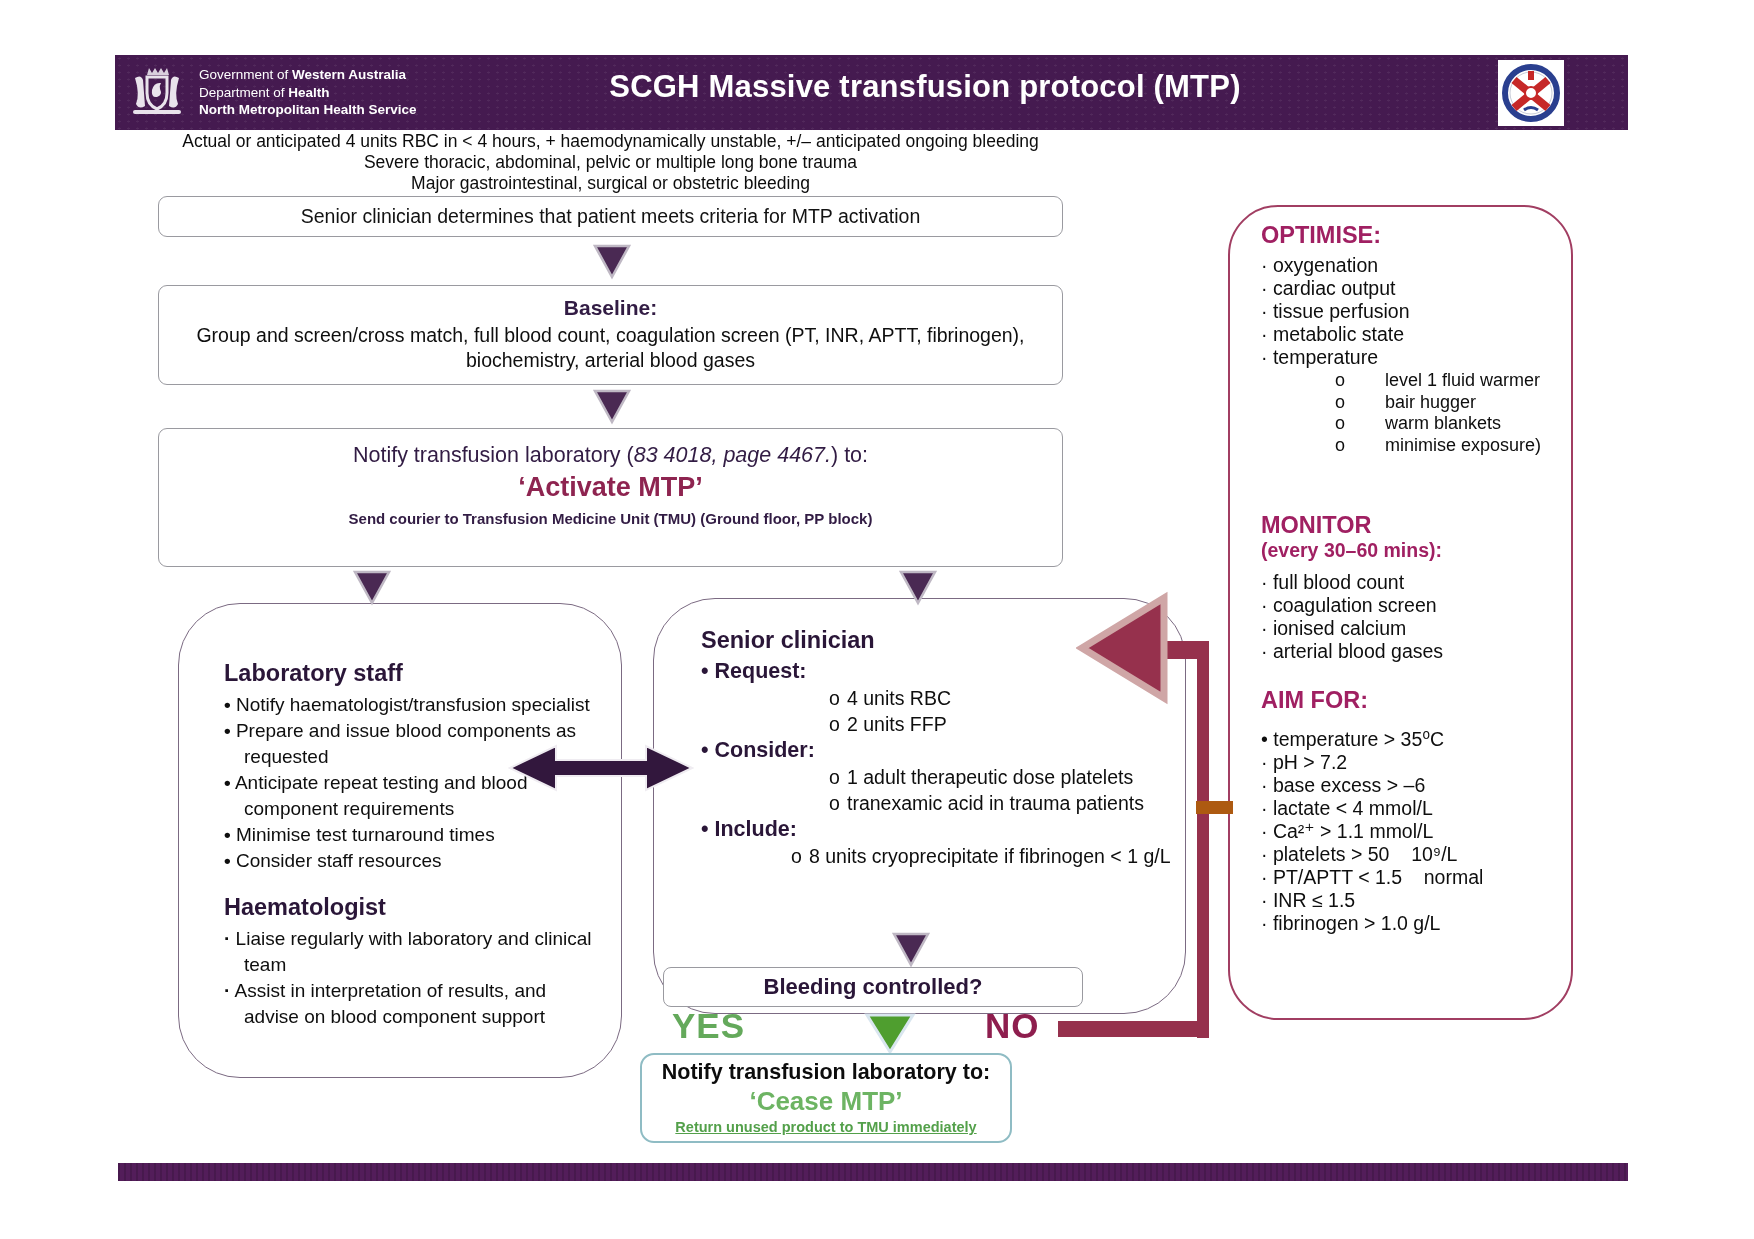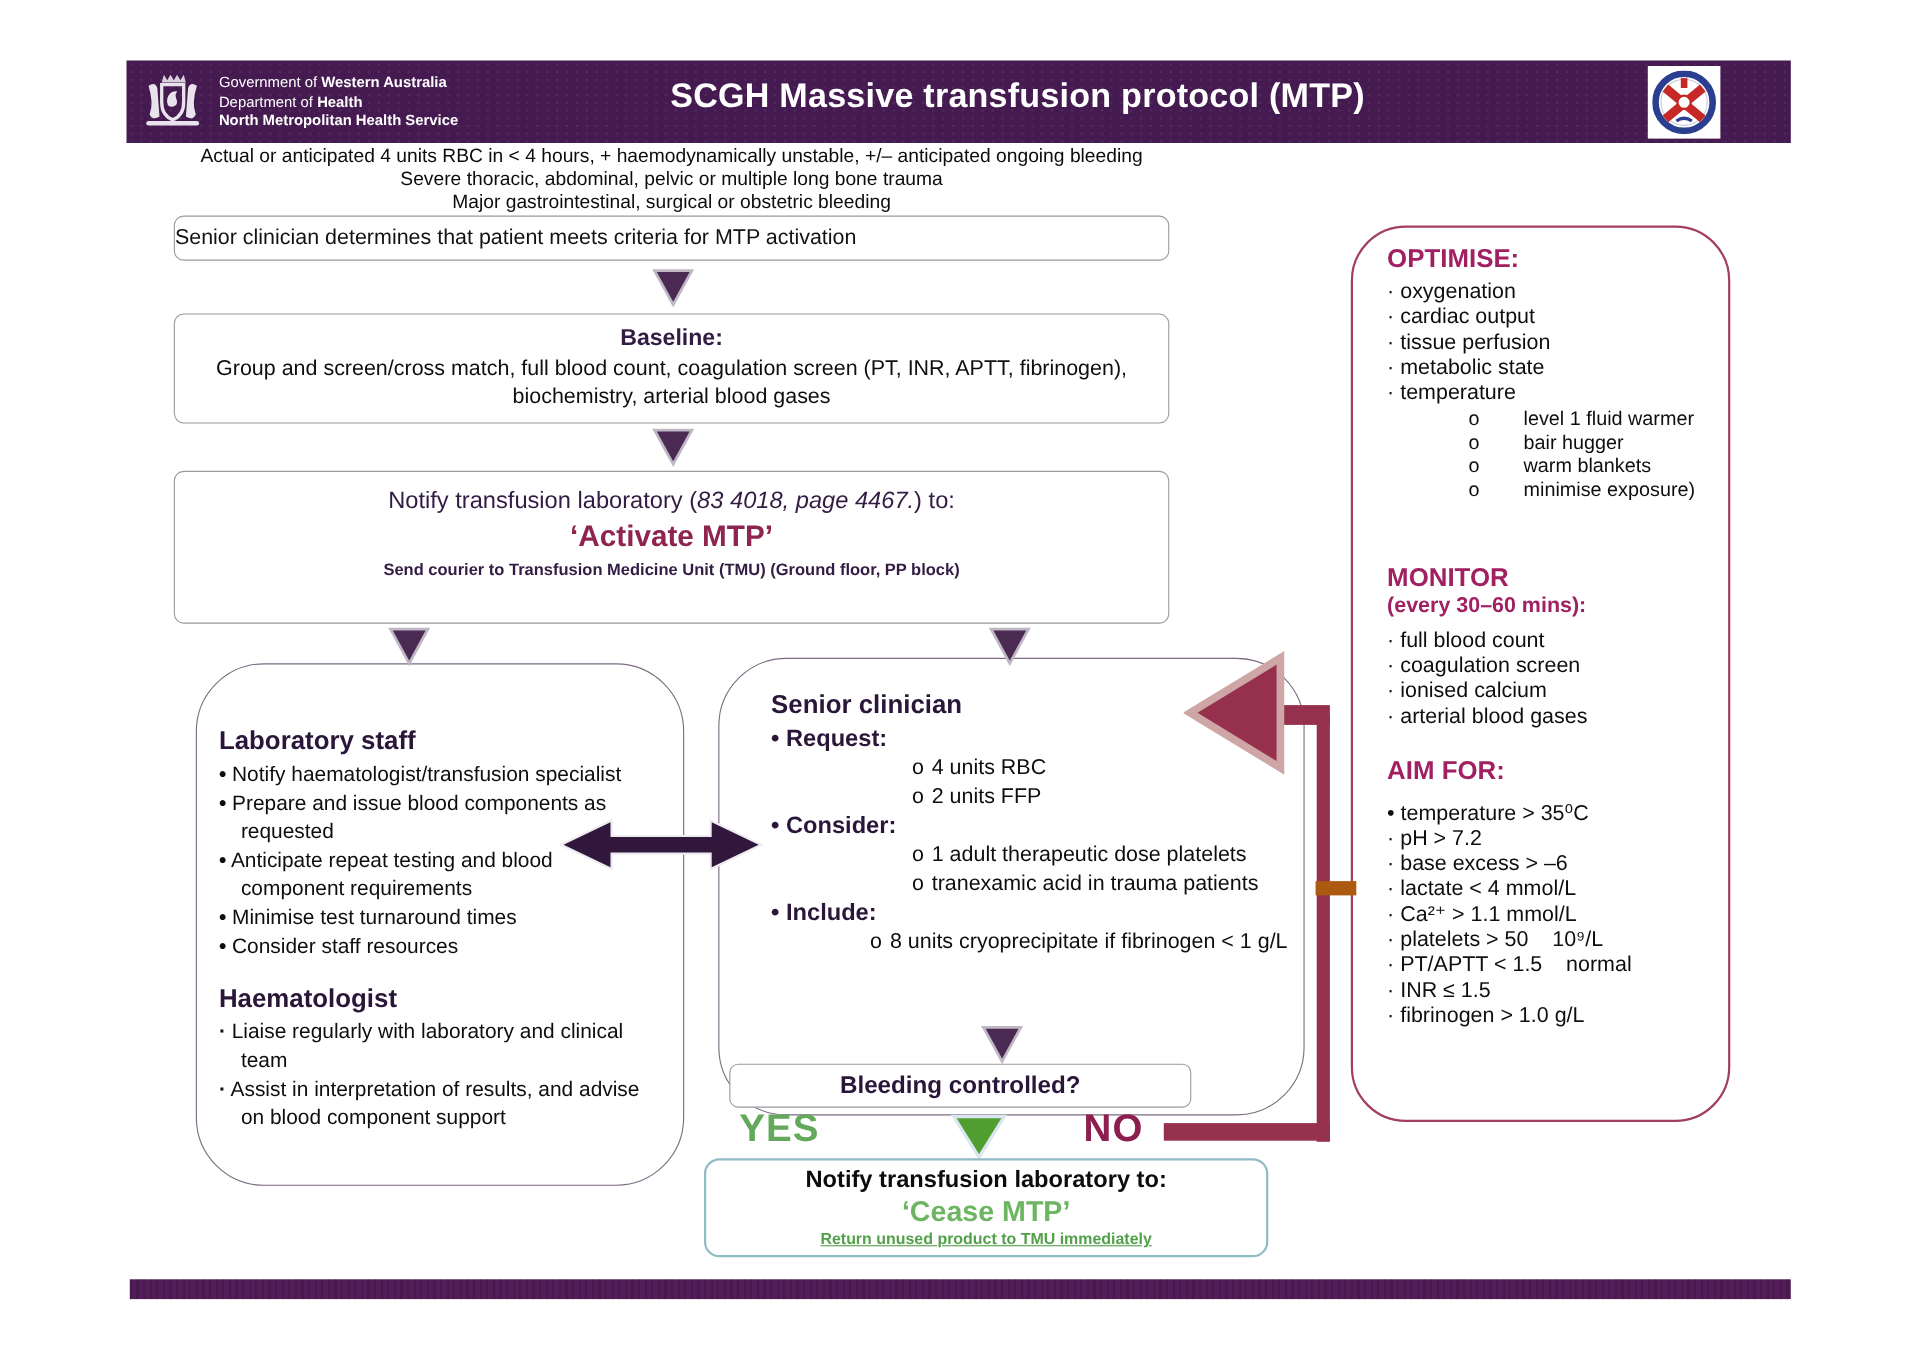--- a/index.html
+++ b/index.html
@@ -18,50 +18,50 @@
   .crest-box{left:1383px;top:5px;width:66px;height:66px;background:#fff;display:flex;
     align-items:center;justify-content:center;}
 
   
   .criteria{left:158px;top:131px;width:905px;text-align:center;font-size:17.5px;
     line-height:21px;color:#0c0c0c;}
 
   
   .fbox{border:1.2px solid #9a9aa0;border-radius:9px;background:#fff;box-sizing:border-box;}
   .box1{left:158px;top:196px;width:905px;height:41px;display:flex;align-items:center;
-    justify-content:flex-start;font-size:19.5px;color:#121212;}
+    justify-content:center;font-size:19.5px;color:#121212;}
   .box2{left:158px;top:285px;width:905px;height:100px;text-align:center;padding-top:10px;}
   .box2 .hd{font-size:21px;font-weight:bold;color:#321c44;margin-bottom:3px;}
   .box2 .bd{font-size:19.5px;color:#0e0e0e;line-height:25px;padding:0 14px;}
   .box3{left:158px;top:428px;width:905px;height:139px;text-align:center;padding-top:14px;}
   .box3 .l1{font-size:21.5px;font-weight:normal;color:#321c44;}
   .box3 .l1 .ph{font-style:italic;}
   .box3 .l2{font-size:27px;font-weight:bold;color:#8e2450;margin-top:4px;}
   .box3 .l3{font-size:15px;font-weight:bold;color:#321c44;margin-top:7px;}
 
   
   .rbox{border:1.2px solid #7b6a82;border-radius:62px;background:#fff;box-sizing:border-box;}
-  .lab-box{left:178px;top:603px;width:444px;height:475px;padding:56px 20px 0 20px;}
+  .lab-box{left:178px;top:603px;width:444px;height:475px;padding:56px 20px 0 45px;}
   .rbox h3{margin:0;font-size:23.5px;font-weight:bold;color:#2a1638;}
   .blist{margin:5px 0 0 0;font-size:19px;line-height:26px;color:#0e0e0e;}
   .blist .bullet{padding-left:20px;text-indent:-20px;}
   .blist .dot{font-weight:bold;}
   .senior-box{left:653px;top:598px;width:533px;height:416px;padding:28px 10px 0 47px;}
   .slabel{font-size:21.5px;font-weight:bold;color:#2a1638;line-height:27px;}
   .sitem{font-size:19.5px;color:#0e0e0e;line-height:26px;padding-left:128px;}
   .sitem .om{display:inline-block;width:18px;}
 
   
   .bleed-box{left:663px;top:967px;width:420px;height:40px;display:flex;align-items:center;
     justify-content:center;font-size:22px;font-weight:bold;color:#2a1638;border-radius:8px;}
   .yes-label{left:672px;top:1006px;font-size:35px;font-weight:bold;color:#64a95b;letter-spacing:1px;}
   .no-label{left:985px;top:1006px;font-size:35px;font-weight:bold;color:#8e1e4e;letter-spacing:1px;}
 
   
-  .cease-box{left:640px;top:1053px;width:513px;height:90px;border:2px solid #8fbcc4;
+  .cease-box{left:640px;top:1053px;width:372px;height:90px;border:2px solid #8fbcc4;
     border-radius:14px;text-align:center;padding-top:5px;box-sizing:border-box;}
   .cease-box .c1{font-size:21.5px;font-weight:bold;color:#0c0c0c;}
   .cease-box .c2{font-size:26px;font-weight:bold;color:#6db463;margin-top:1px;}
   .cease-box .c3{font-size:14.5px;font-weight:bold;color:#53a04a;text-decoration:underline;margin-top:2px;}
 
   
   .right-panel{left:1228px;top:205px;width:345px;height:815px;border:2px solid #a13e62;
     border-radius:50px;box-sizing:border-box;padding:15px 10px 0 31px;}
   .ph1{margin:0;font-size:23.5px;font-weight:bold;color:#a02062;}
   .ph2{margin:0;font-size:19.5px;font-weight:bold;color:#a02062;line-height:22px;}

